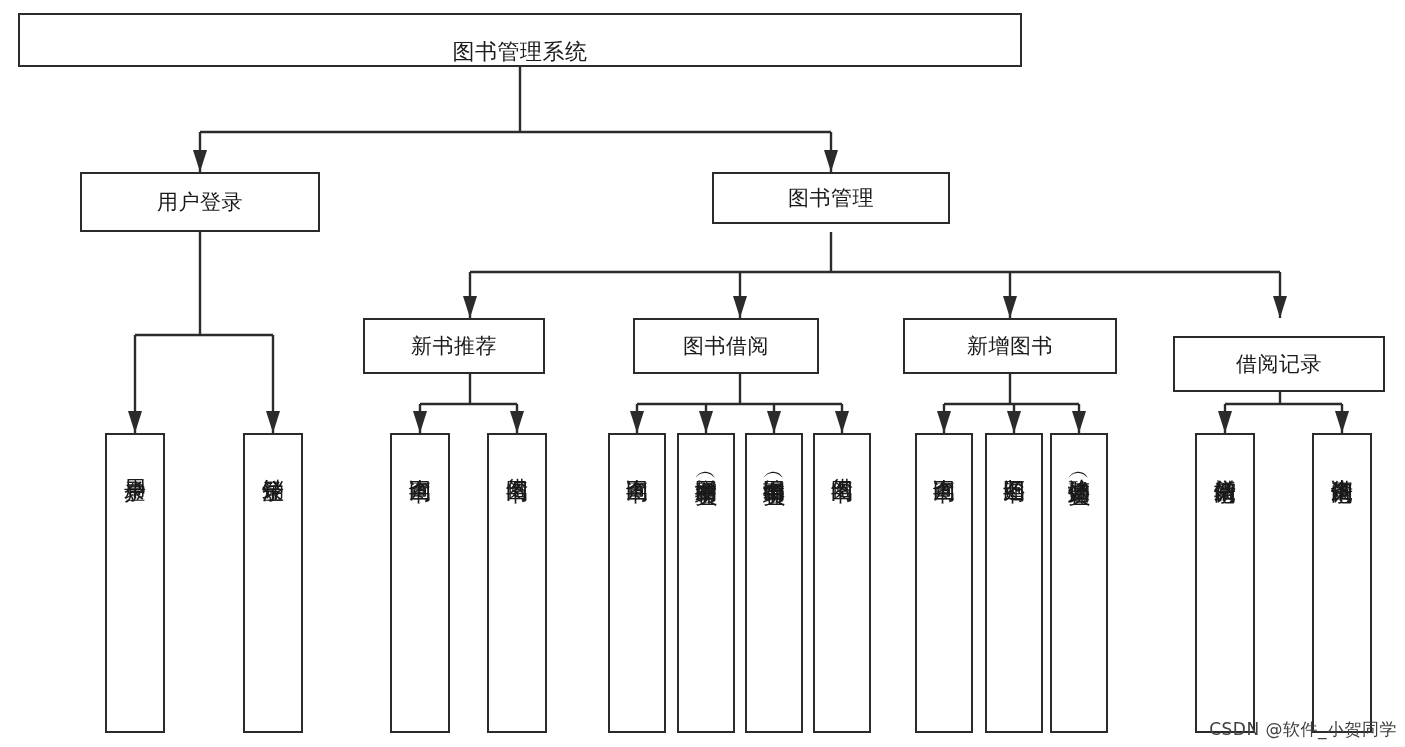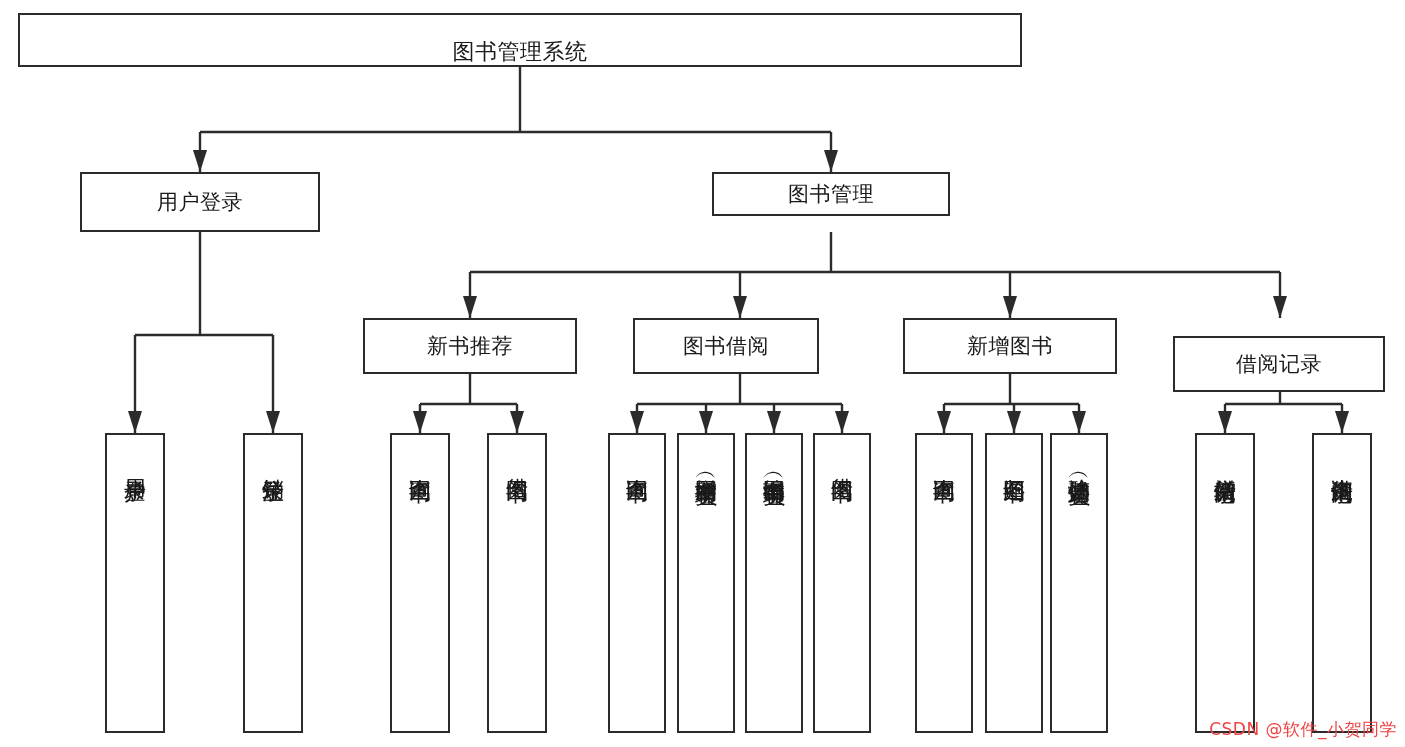--- a/index.html
+++ b/index.html
@@ -74,21 +74,21 @@
     fill: none;
   }
   .arrow-head {
     fill: #2b2b2b;
   }
   #watermark {
     position: absolute;
     right: 8px;
     bottom: 6px;
     font-size: 17px;
-    color: #ef4444;
+    color: #404040;
     letter-spacing: 0.5px;
     font-family: "DejaVu Sans", "Liberation Sans", sans-serif;
     white-space: nowrap;
   }
 </style>
 </head>
 <body>
 
 <div id="diagram-root">
   <svg class="links" id="links-svg" viewBox="0 0 1405 747">
@@ -145,24 +145,24 @@
       <line x1="1342" y1="404" x2="1342" y2="433" class="link-line"></line>
       <polygon points="1335,411 1349,411 1342,433" class="arrow-head"></polygon>
     </svg>
   <div id="nodes-layer">
       <div class="node root horiz" id="node-root" style="left: 18px; top: 13px; width: 1004px; height: 54px; align-items: flex-end;">
         <span class="node-label">图书管理系统</span>
       </div>
       <div class="node level2 horiz" id="node-user-login" style="left: 80px; top: 172px; width: 240px; height: 60px;">
         <span class="node-label">用户登录</span>
       </div>
-      <div class="node level2 horiz" id="node-book-manage" style="left: 712px; top: 172px; width: 238px; height: 44px;">
+      <div class="node level2 horiz" id="node-book-manage" style="left: 712px; top: 172px; width: 238px; height: 52px;">
         <span class="node-label">图书管理</span>
       </div>
-      <div class="node level3 horiz" id="node-new-book-rec" style="left: 363px; top: 318px; width: 214px; height: 56px;">
+      <div class="node level3 horiz" id="node-new-book-rec" style="left: 363px; top: 318px; width: 182px; height: 56px;">
         <span class="node-label">新书推荐</span>
       </div>
       <div class="node level3 horiz" id="node-book-borrow" style="left: 633px; top: 318px; width: 186px; height: 56px;">
         <span class="node-label">图书借阅</span>
       </div>
       <div class="node level3 horiz" id="node-current-borrow" style="left: 903px; top: 318px; width: 214px; height: 56px;">
         <span class="node-label">新增图书</span>
       </div>
       <div class="node level3 horiz" id="node-borrow-record" style="left: 1173px; top: 336px; width: 212px; height: 56px;">
         <span class="node-label">借阅记录</span>

